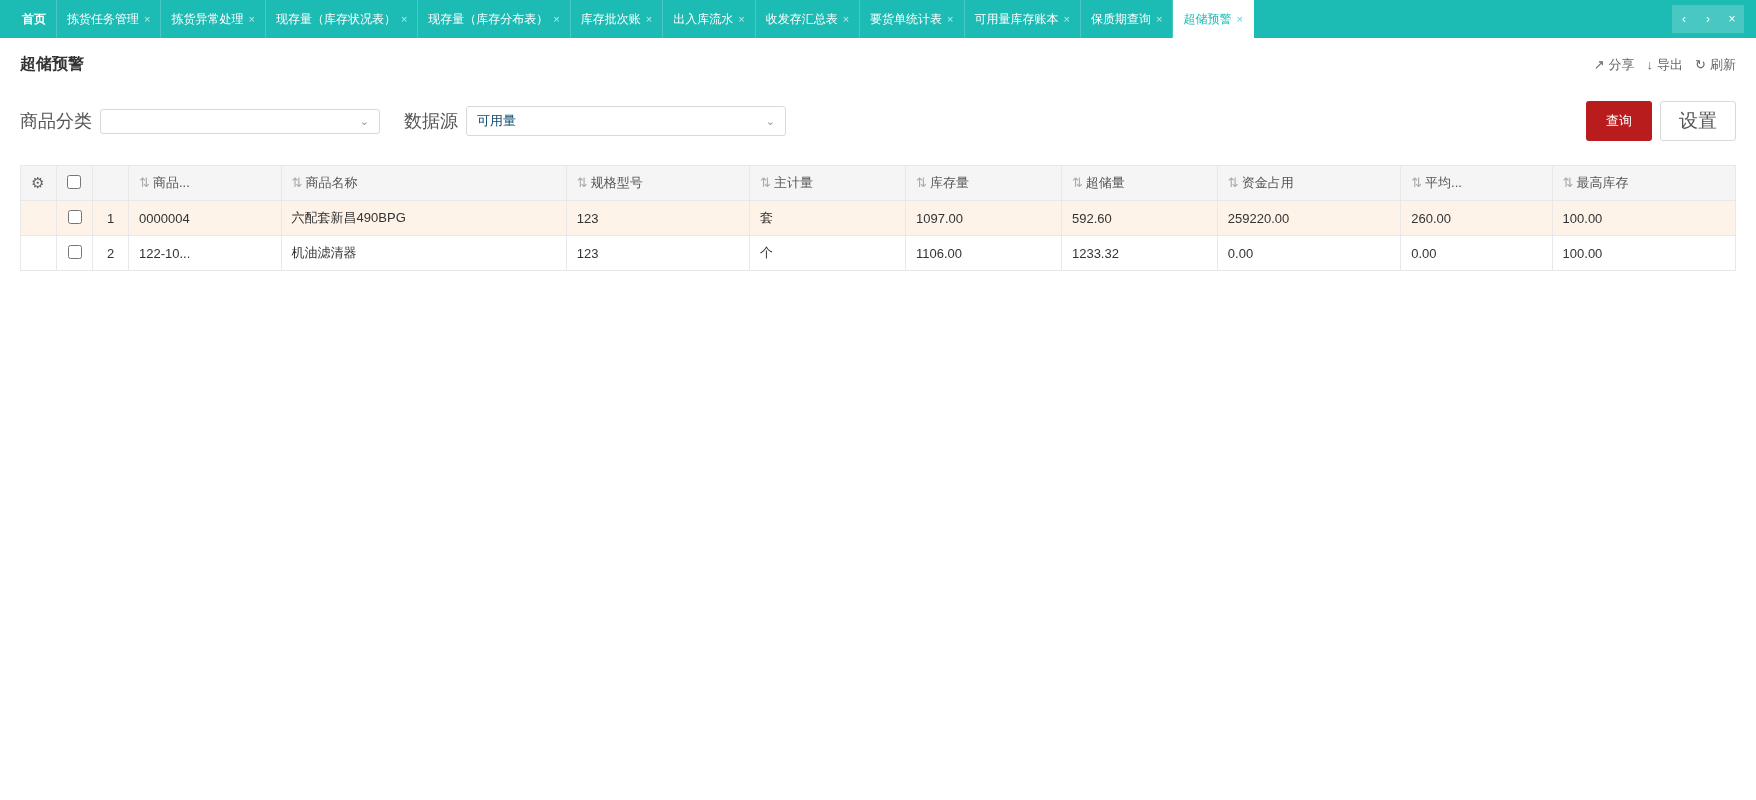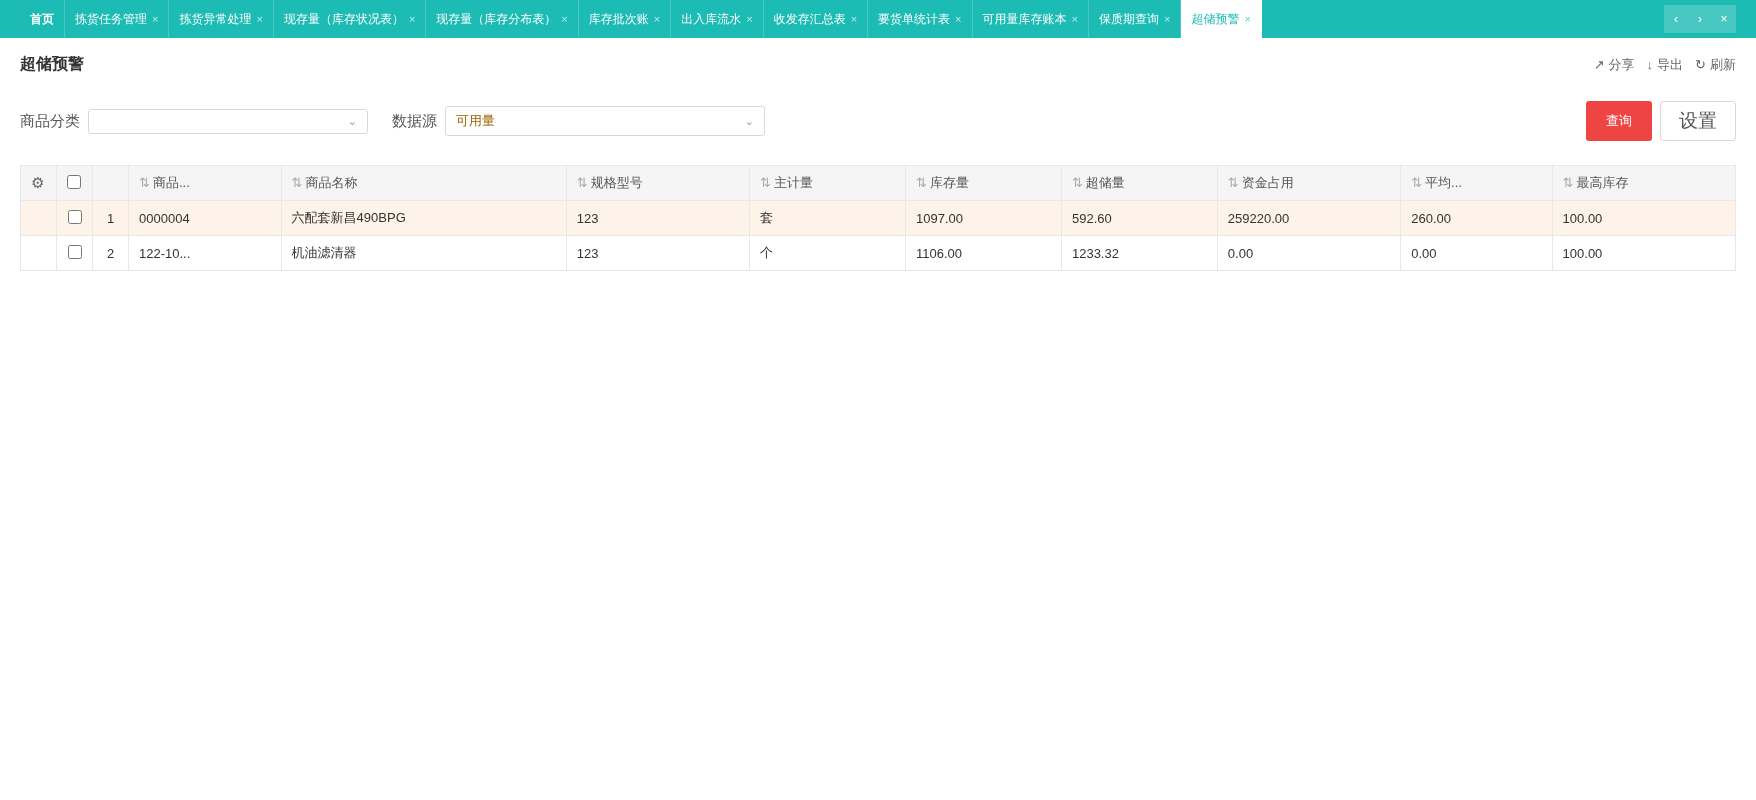--- a/index.html
+++ b/index.html
@@ -4,21 +4,21 @@
   <style>
     * { box-sizing: border-box; margin: 0; padding: 0; }
     body { font-family: 'Microsoft YaHei', Arial, sans-serif; font-size: 13px; background: #fff; color: #333; }
 
     
     .top-nav {
       display: flex;
       align-items: center;
       background: #1cbbb4;
       height: 38px;
-      padding: 0 20px;
+      padding: 0 12px;
       overflow: hidden;
     }
     .nav-tab {
       display: flex;
       align-items: center;
       padding: 0 10px;
       height: 38px;
       color: #fff;
       font-size: 12px;
       white-space: nowrap;
@@ -94,21 +94,21 @@
       margin-bottom: 14px;
       padding: 10px 0;
     }
     .filter-item {
       display: flex;
       align-items: center;
       gap: 8px;
     }
     .filter-label {
       color: #555;
-      font-size: 15px;
+      font-size: 18px;
       white-space: nowrap;
     }
     .filter-select {
       display: flex;
       align-items: center;
       border: 1px solid #d9d9d9;
       border-radius: 3px;
       padding: 5px 10px;
       min-width: 280px;
       background: #fff;
@@ -120,21 +120,21 @@
     .filter-select .chevron { color: #999; font-size: 11px; }
     .filter-select-datasource {
       min-width: 320px;
     }
     .filter-actions {
       margin-left: auto;
       display: flex;
       gap: 8px;
     }
     .btn-query {
-      background: #ef4444;
+      background: #b91c1c;
       color: #fff;
       border: none;
       border-radius: 3px;
       padding: 7px 20px;
       font-size: 13px;
       cursor: pointer;
     }
     .btn-settings {
       background: #fff;
       color: #555;
@@ -243,21 +243,21 @@
     <div class="filter-item">
       <span class="filter-label">商品分类</span>
       <div class="filter-select">
         <span style="color:#ccc;"></span>
         <span class="chevron">⌄</span>
       </div>
     </div>
     <div class="filter-item">
       <span class="filter-label">数据源</span>
       <div class="filter-select filter-select-datasource">
-        <span style="color:#a16207;">可用量</span>
+        <span style="color:#0c4a6e;">可用量</span>
         <span class="chevron">⌄</span>
       </div>
     </div>
     <div class="filter-actions">
       <button class="btn-query">查询</button>
       <button class="btn-settings">设置</button>
     </div>
   </div>
 
   <table class="data-table">

